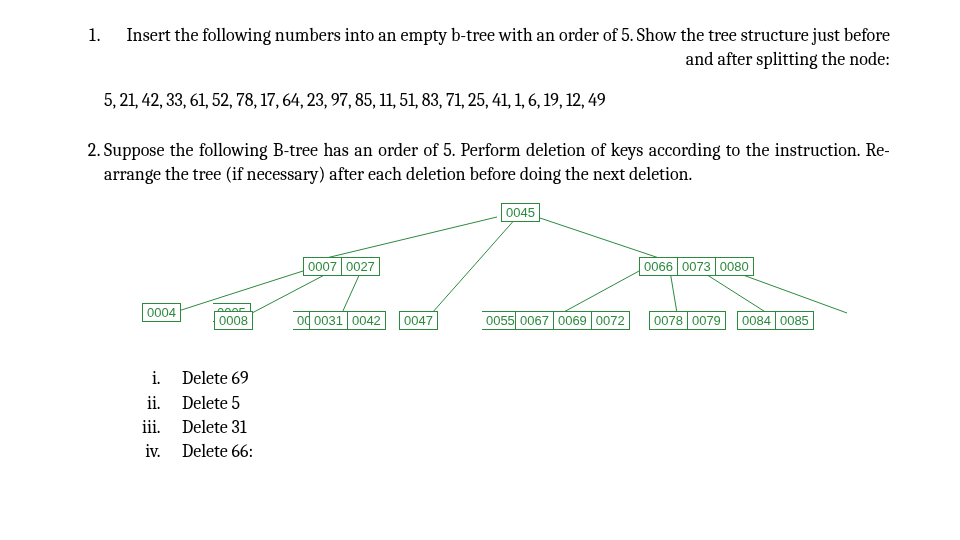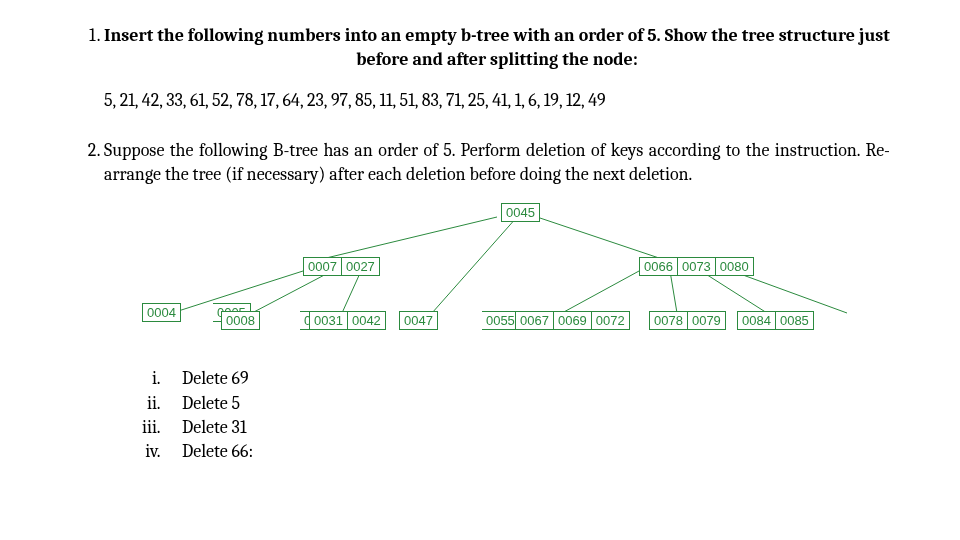--- a/index.html
+++ b/index.html
@@ -20,21 +20,21 @@
   }
   ol.outer {
     margin: 0;
     padding-left: 34px;
     font-size: 18px;
     line-height: 1.35;
   }
   ol.outer > li {
     margin-bottom: 18px;
   }
-  .q1-text { text-align: center; font-weight: bold; }
+  .q1-text { text-align: right; }
   .q2-text { text-align: justify; }
   .numbers {
     margin: 16px 0 26px 0;
     font-size: 18px;
   }
   ol.roman {
     list-style-type: lower-roman;
     padding-left: 60px;
     margin: 16px 0 0 0;
   }
@@ -129,21 +129,21 @@
         <div class="node" style="left:522px; top:56px;">
           <span class="key">0066</span>
           <span class="key">0073</span>
           <span class="key">0080</span>
         </div>
 
         <div class="node" style="left:25px; top:102px;gap:32px;">
           <span class="key">0004</span>
           <span class="key">0005</span>
         </div>
-        <div class="node" style="left:104px; top:110px;gap:40px;">
+        <div class="node" style="left:97px; top:110px;gap:40px;">
           <span class="key">0008</span>
           <span class="key">0025</span>
         </div>
         <div class="node" style="left:192px; top:110px;">
           <span class="key">0031</span>
           <span class="key">0042</span>
         </div>
         <div class="node" style="left:282px; top:110px;gap:44px;">
           <span class="key">0047</span>
           <span class="key">0055</span>

